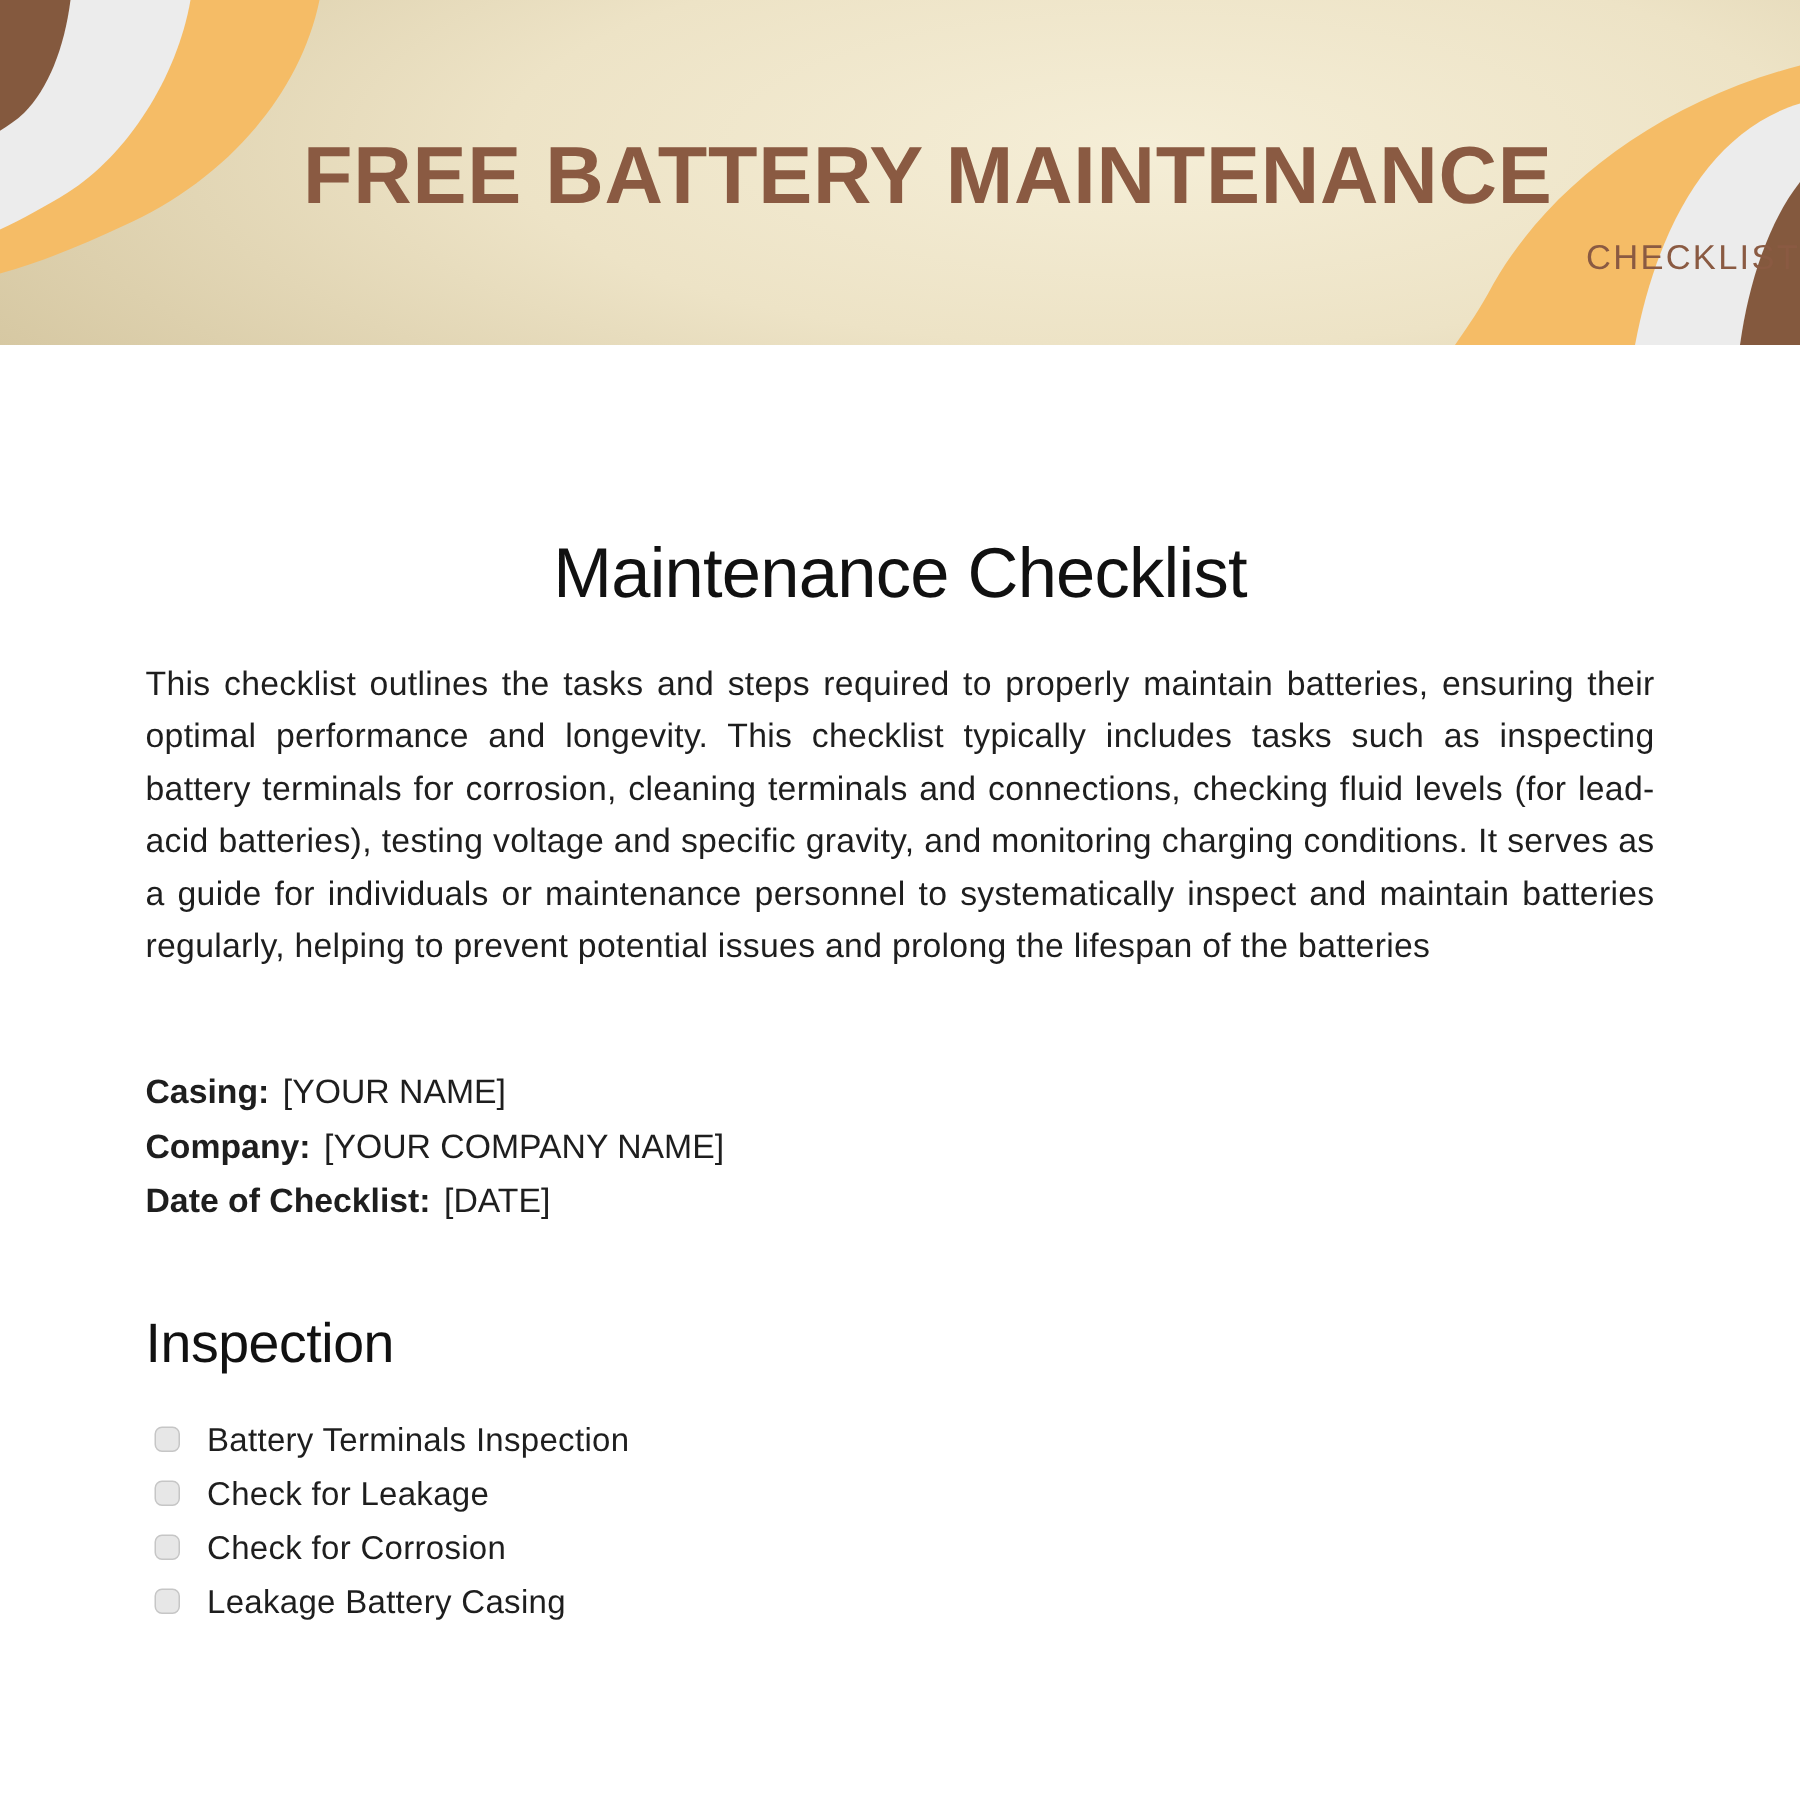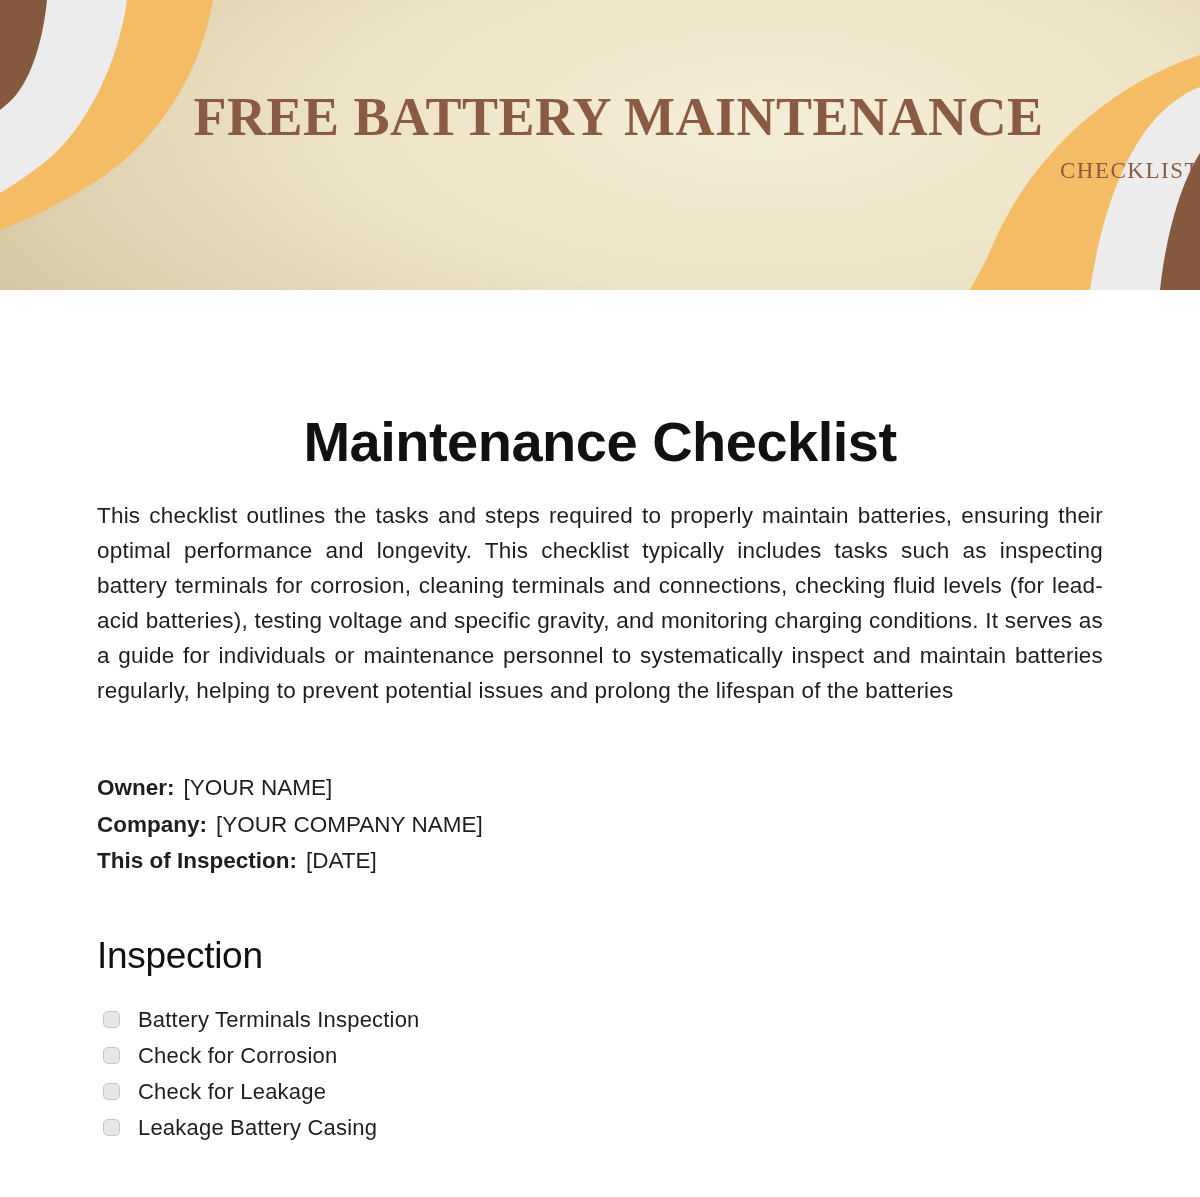--- a/index.html
+++ b/index.html
@@ -2,24 +2,23 @@
 <html><head>
 <meta charset="utf-8">
 <style>
   * { margin:0; padding:0; box-sizing:border-box; }
   html,body { width:1200px; background:#ffffff; font-family:"Liberation Sans","DejaVu Sans",sans-serif; }
   body { min-height:1197px; overflow:hidden; }
 
   
   .banner{
     position:relative;
-    width:1200px; height:290px;
+    width:1200px; height:230px;
     background:radial-gradient(ellipse 80% 130% at 64% 42%, #F5EED7 0%, #EDE3C6 45%, #D2C39C 100%);
     overflow:hidden;
-    font-family:Liberation Serif, serif;
   }
   .banner-deco{ position:absolute; inset:0; width:100%; height:100%; display:block; }
   .banner-text{
     position:relative;
     padding-top:88px; padding-left:37px;
     text-align:center;
   }
   .banner-title{
     font-size:54px; line-height:58px; font-weight:800;
     color:#8A5A42; letter-spacing:0.5px;
@@ -27,21 +26,21 @@
   .banner-subtitle{
     margin-top:12px;
     font-size:23px; line-height:26px; font-weight:500;
     color:#8A5A42; letter-spacing:1.5px;text-align:right;
   }
 
   
   .content{ width:1006px; margin-left:97px; }
   .doc-heading{
     margin-top:126px;
-    font-size:56px; line-height:52px; font-weight:700;
+    font-size:47px; line-height:52px; font-weight:400;
     letter-spacing:-0.5px; color:#111; text-align:center;
   }
   .intro{
     margin-top:30px;
     font-size:22.5px; line-height:35px; letter-spacing:0.2px;
     color:#1E1E1E; text-align:justify;
   }
   .details{ margin-top:62px; font-size:22.5px; line-height:36.5px; color:#1E1E1E; }
   .detail-label{ font-weight:700; margin-right:9px; }
   .section-heading{
@@ -81,43 +80,43 @@
   </div>
 </header>
 
 <main class="content">
   <h1 class="doc-heading">Maintenance Checklist</h1>
 
   <p class="intro">This checklist outlines the tasks and steps required to properly maintain batteries, ensuring their optimal performance and longevity. This checklist typically includes tasks such as inspecting battery terminals for corrosion, cleaning terminals and connections, checking fluid levels (for lead-acid batteries), testing voltage and specific gravity, and monitoring charging conditions. It serves as a guide for individuals or maintenance personnel to systematically inspect and maintain batteries regularly, helping to prevent potential issues and prolong the lifespan of the batteries</p>
 
   <div class="details">
     <div class="detail-row">
-      <span class="detail-label">Owner:</span><span class="detail-value">[YOUR NAME]</span>
+      <span class="detail-label">Casing:</span><span class="detail-value">[YOUR NAME]</span>
     </div>
     <div class="detail-row">
       <span class="detail-label">Company:</span><span class="detail-value">[YOUR COMPANY NAME]</span>
     </div>
     <div class="detail-row">
-      <span class="detail-label">This of Inspection:</span><span class="detail-value">[DATE]</span>
+      <span class="detail-label">Date of Checklist:</span><span class="detail-value">[DATE]</span>
     </div>
   </div>
 
   <h2 class="section-heading">Inspection</h2>
 
   <ul class="checklist">
     <li class="check-item">
       <span class="checkbox"></span>
       <span class="check-label">Battery Terminals Inspection</span>
     </li>
     <li class="check-item">
       <span class="checkbox"></span>
-      <span class="check-label">Check for Corrosion</span>
+      <span class="check-label">Check for Leakage</span>
     </li>
     <li class="check-item">
       <span class="checkbox"></span>
-      <span class="check-label">Check for Leakage</span>
+      <span class="check-label">Check for Corrosion</span>
     </li>
     <li class="check-item">
       <span class="checkbox"></span>
       <span class="check-label">Leakage Battery Casing</span>
     </li>
   </ul>
 </main>
 
 </body></html>

